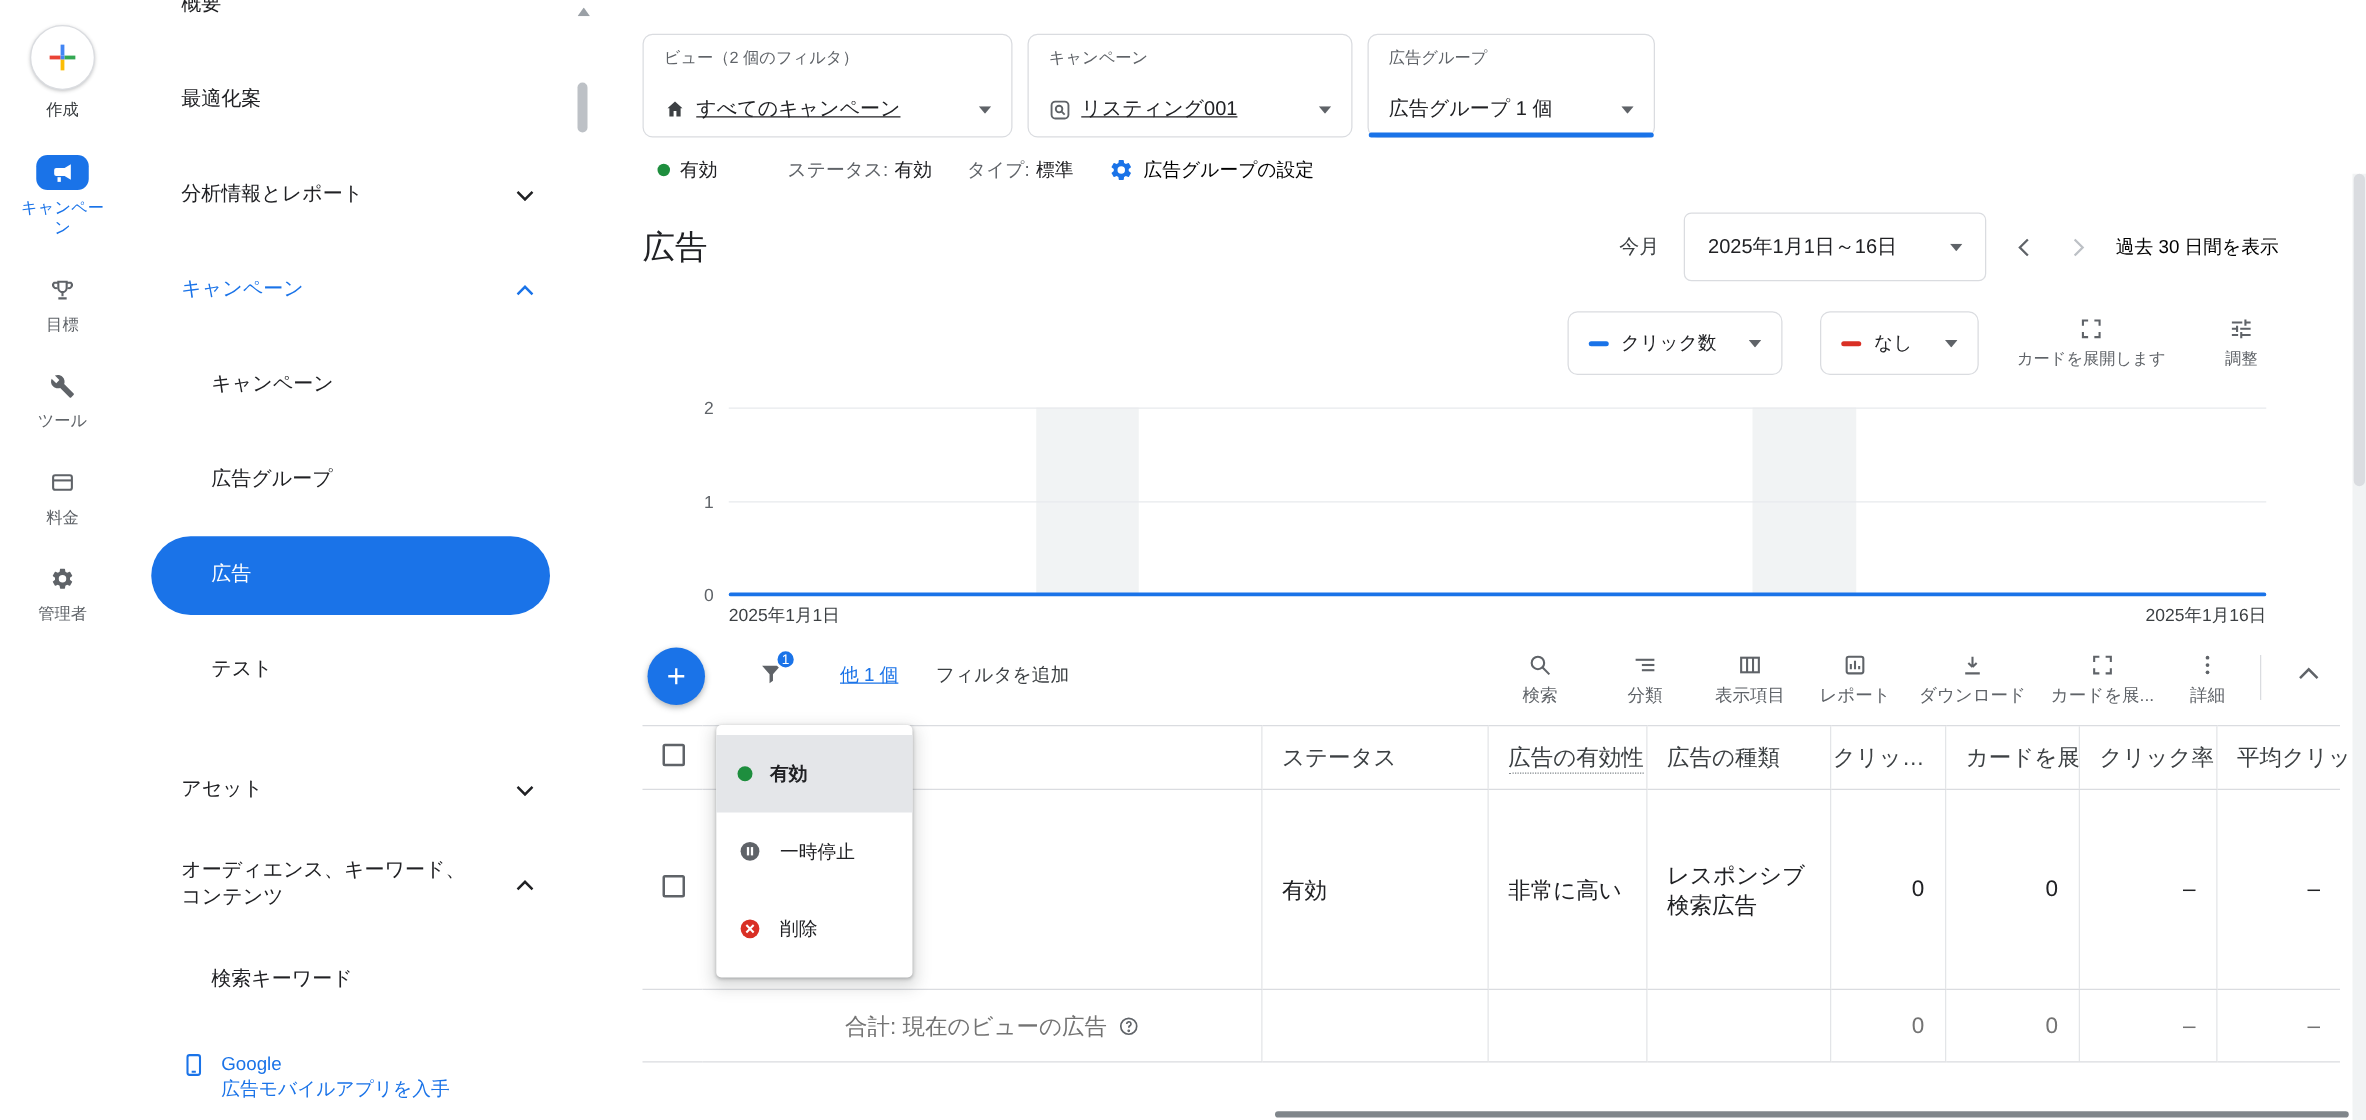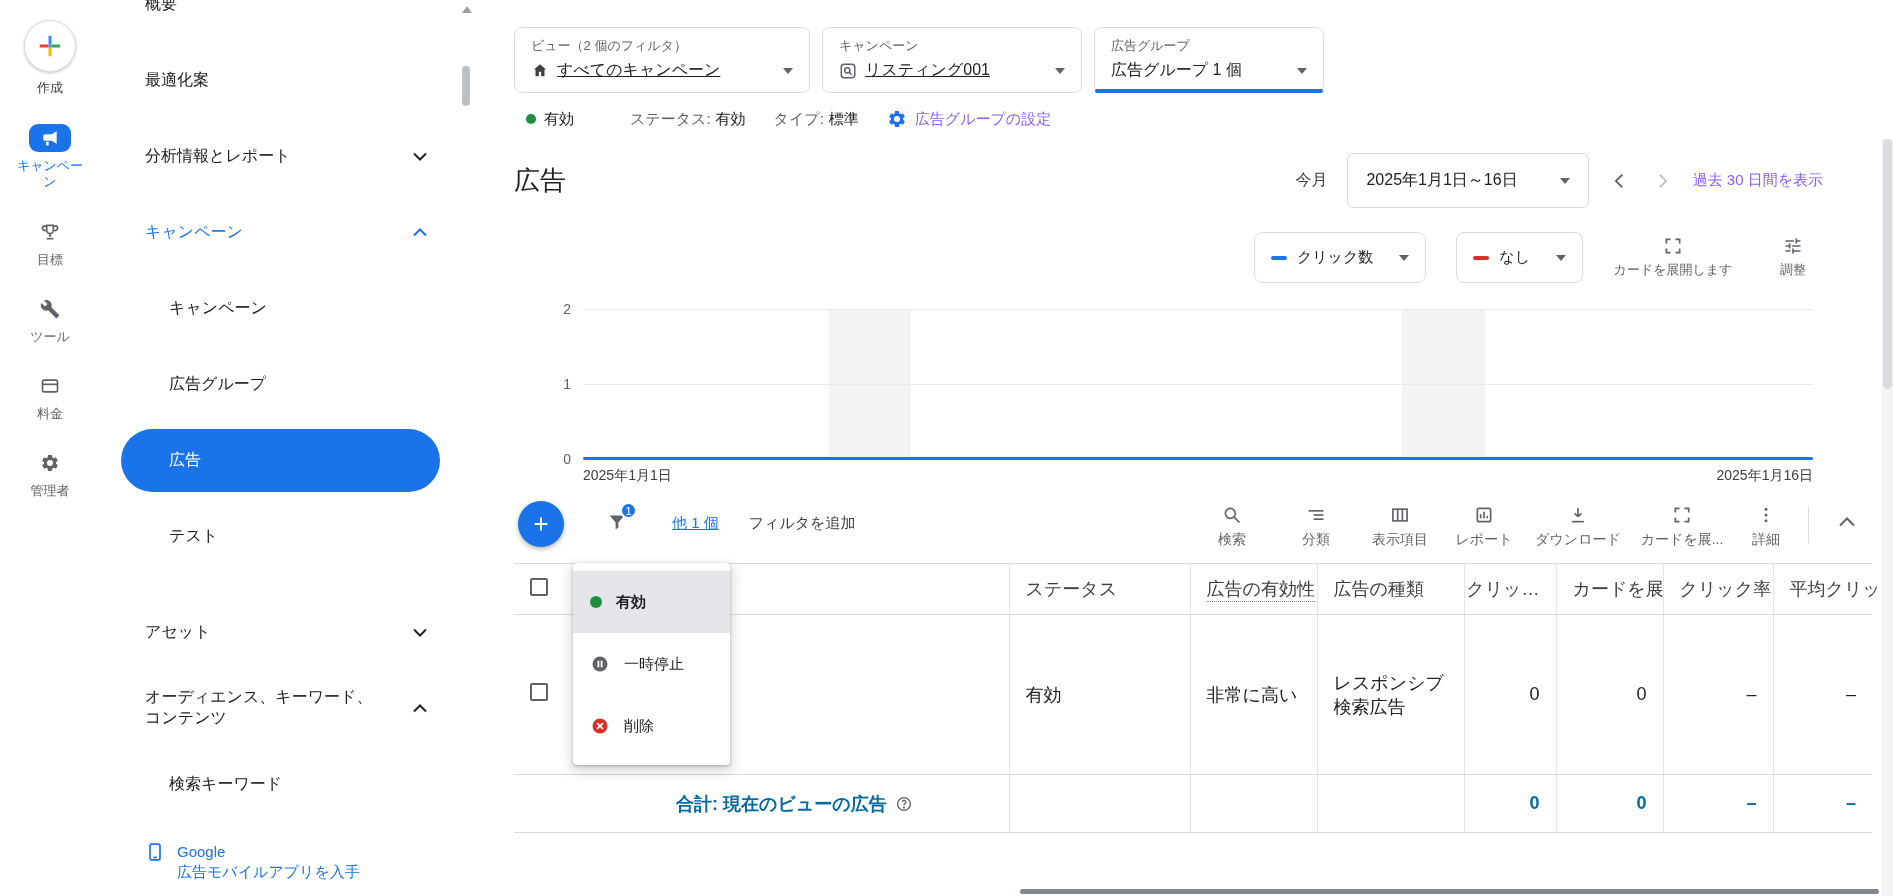--- a/index.html
+++ b/index.html
@@ -36,38 +36,38 @@
   .sb-arrow { position:absolute; right:6px; top:6px; color:#9aa0a6; }
   .sb-thumb { position:absolute; right:8px; top:66px; width:8px; height:40px; background:#bdc1c6; border-radius:4px; }
 
   
   .main { flex:1; position:relative; padding-left:36px; overflow:hidden; }
 
   .selector-row { display:flex; gap:12px; margin-top:27px; }
   .sel-card { border:1px solid #dadce0; border-radius:8px; padding:9px 16px 11px 16px; position:relative; }
   .sel-card.w1 { width:296px; } .sel-card.w2 { width:260px; } .sel-card.w3 { width:230px; }
   .sel-label { font-size:13px; color:#5f6368; }
-  .sel-value { display:flex; align-items:center; gap:8px; margin-top:5px; font-size:16px; color:#202124; }
+  .sel-value { display:flex; align-items:center; gap:8px; margin-top:22px; font-size:16px; color:#202124; }
   .underlined { text-decoration:underline; }
   .sel-caret { margin-left:auto; color:#5f6368; }
   .sel-card.active::after { content:""; position:absolute; left:0; right:0; bottom:-1px; height:4px; background:#1a73e8; border-radius:2px; }
 
   .status-row { display:flex; align-items:center; margin-top:16px; font-size:15px; padding-left:12px; }
   .dot { width:10px; height:10px; border-radius:50%; background:#1e8e3e; flex:0 0 auto; }
   .muted { color:#5f6368; }
   .blue { color:#1a73e8; }
   .sp28 { width:28px; } .sp8 { width:8px; } .sp5 { width:5px; }
 
   .ads-header { display:flex; align-items:center; margin-top:24px; margin-right:70px; }
   .page-title { font-size:26px; font-weight:400; }
   .date-group { margin-left:auto; display:flex; align-items:center; gap:20px; }
   .date-box { border:1px solid #dadce0; border-radius:6px; padding:16px 18px; display:flex; align-items:center; font-size:16px; }
   .date-box .sel-caret { margin-left:42px; }
   .nav-chev { color:#5f6368; } .nav-chev.disabled { color:#bdc1c6; }
-  .link { color:#8b5cf6; font-size:15px; }
+  .link { color:#000000; font-size:15px; }
 
   .chart-controls { display:flex; align-items:center; justify-content:flex-end; gap:30px; margin-top:24px; margin-right:70px; }
   .metric-chip { border:1px solid #dadce0; border-radius:8px; padding:15px 16px; display:flex; align-items:center; gap:10px; font-size:15px; }
   .metric-chip .sel-caret { margin-left:16px; }
   .dash { width:16px; height:4px; border-radius:2px; }
   .icon-stack { display:flex; flex-direction:column; align-items:center; gap:5px; color:#5f6368; font-size:13px; width:120px; text-align:center; }
   .icon-stack.narrow { width:60px; }
 
   .chart-wrap { position:relative; margin:26px 80px 0 69px; height:150px; }
   .gridline { position:absolute; left:0; right:0; height:1px; background:#e8eaed; }
@@ -91,21 +91,21 @@
   .collapse-btn { color:#5f6368; padding:10px 6px 0 16px; }
 
   
   .table-zone { position:relative; margin-top:14px; }
   table.ads-table { border-collapse:collapse; table-layout:fixed; width:1358px; font-size:18px; }
   .ads-table th, .ads-table td { padding:0 16px; border-bottom:1px solid #dadce0; vertical-align:middle; }
   .ads-table thead th { border-top:1px solid #dadce0; height:51px; font-weight:400; color:#3c4043; text-align:left; white-space:nowrap; }
   .ads-table .bl { border-left:1px solid #e3e5e8; }
   .ads-table .num { text-align:right; }
   .ads-table tbody td.row1 { height:160px; }
-  .ads-table tr.total td { height:58px; color:#0369a1;font-weight:bold; }
+  .ads-table tr.total td { height:58px; color:#737373; }
   .checkbox { width:18px; height:18px; border:2px solid #5f6368; border-radius:2px; display:inline-block; }
   .dotted-help { border-bottom:1px dotted #80868b; padding-bottom:2px; }
   .sort-head { display:flex; align-items:center; justify-content:flex-end; gap:3px; }
   .total-label { display:flex; align-items:center; gap:8px; padding-left:146px; white-space:nowrap; }
 
   
   .status-menu { position:absolute; left:59px; top:0; width:157px; background:#fff; border-radius:4px; z-index:20;
     box-shadow:0 1px 3px rgba(60,64,67,.35), 0 5px 12px 3px rgba(60,64,67,.18); padding:8px 0; }
   .menu-item { height:62px; display:flex; align-items:center; gap:14px; padding:0 17px; font-size:15px; }
   .menu-item.selected { background:#e4e6e9; font-weight:bold; }

